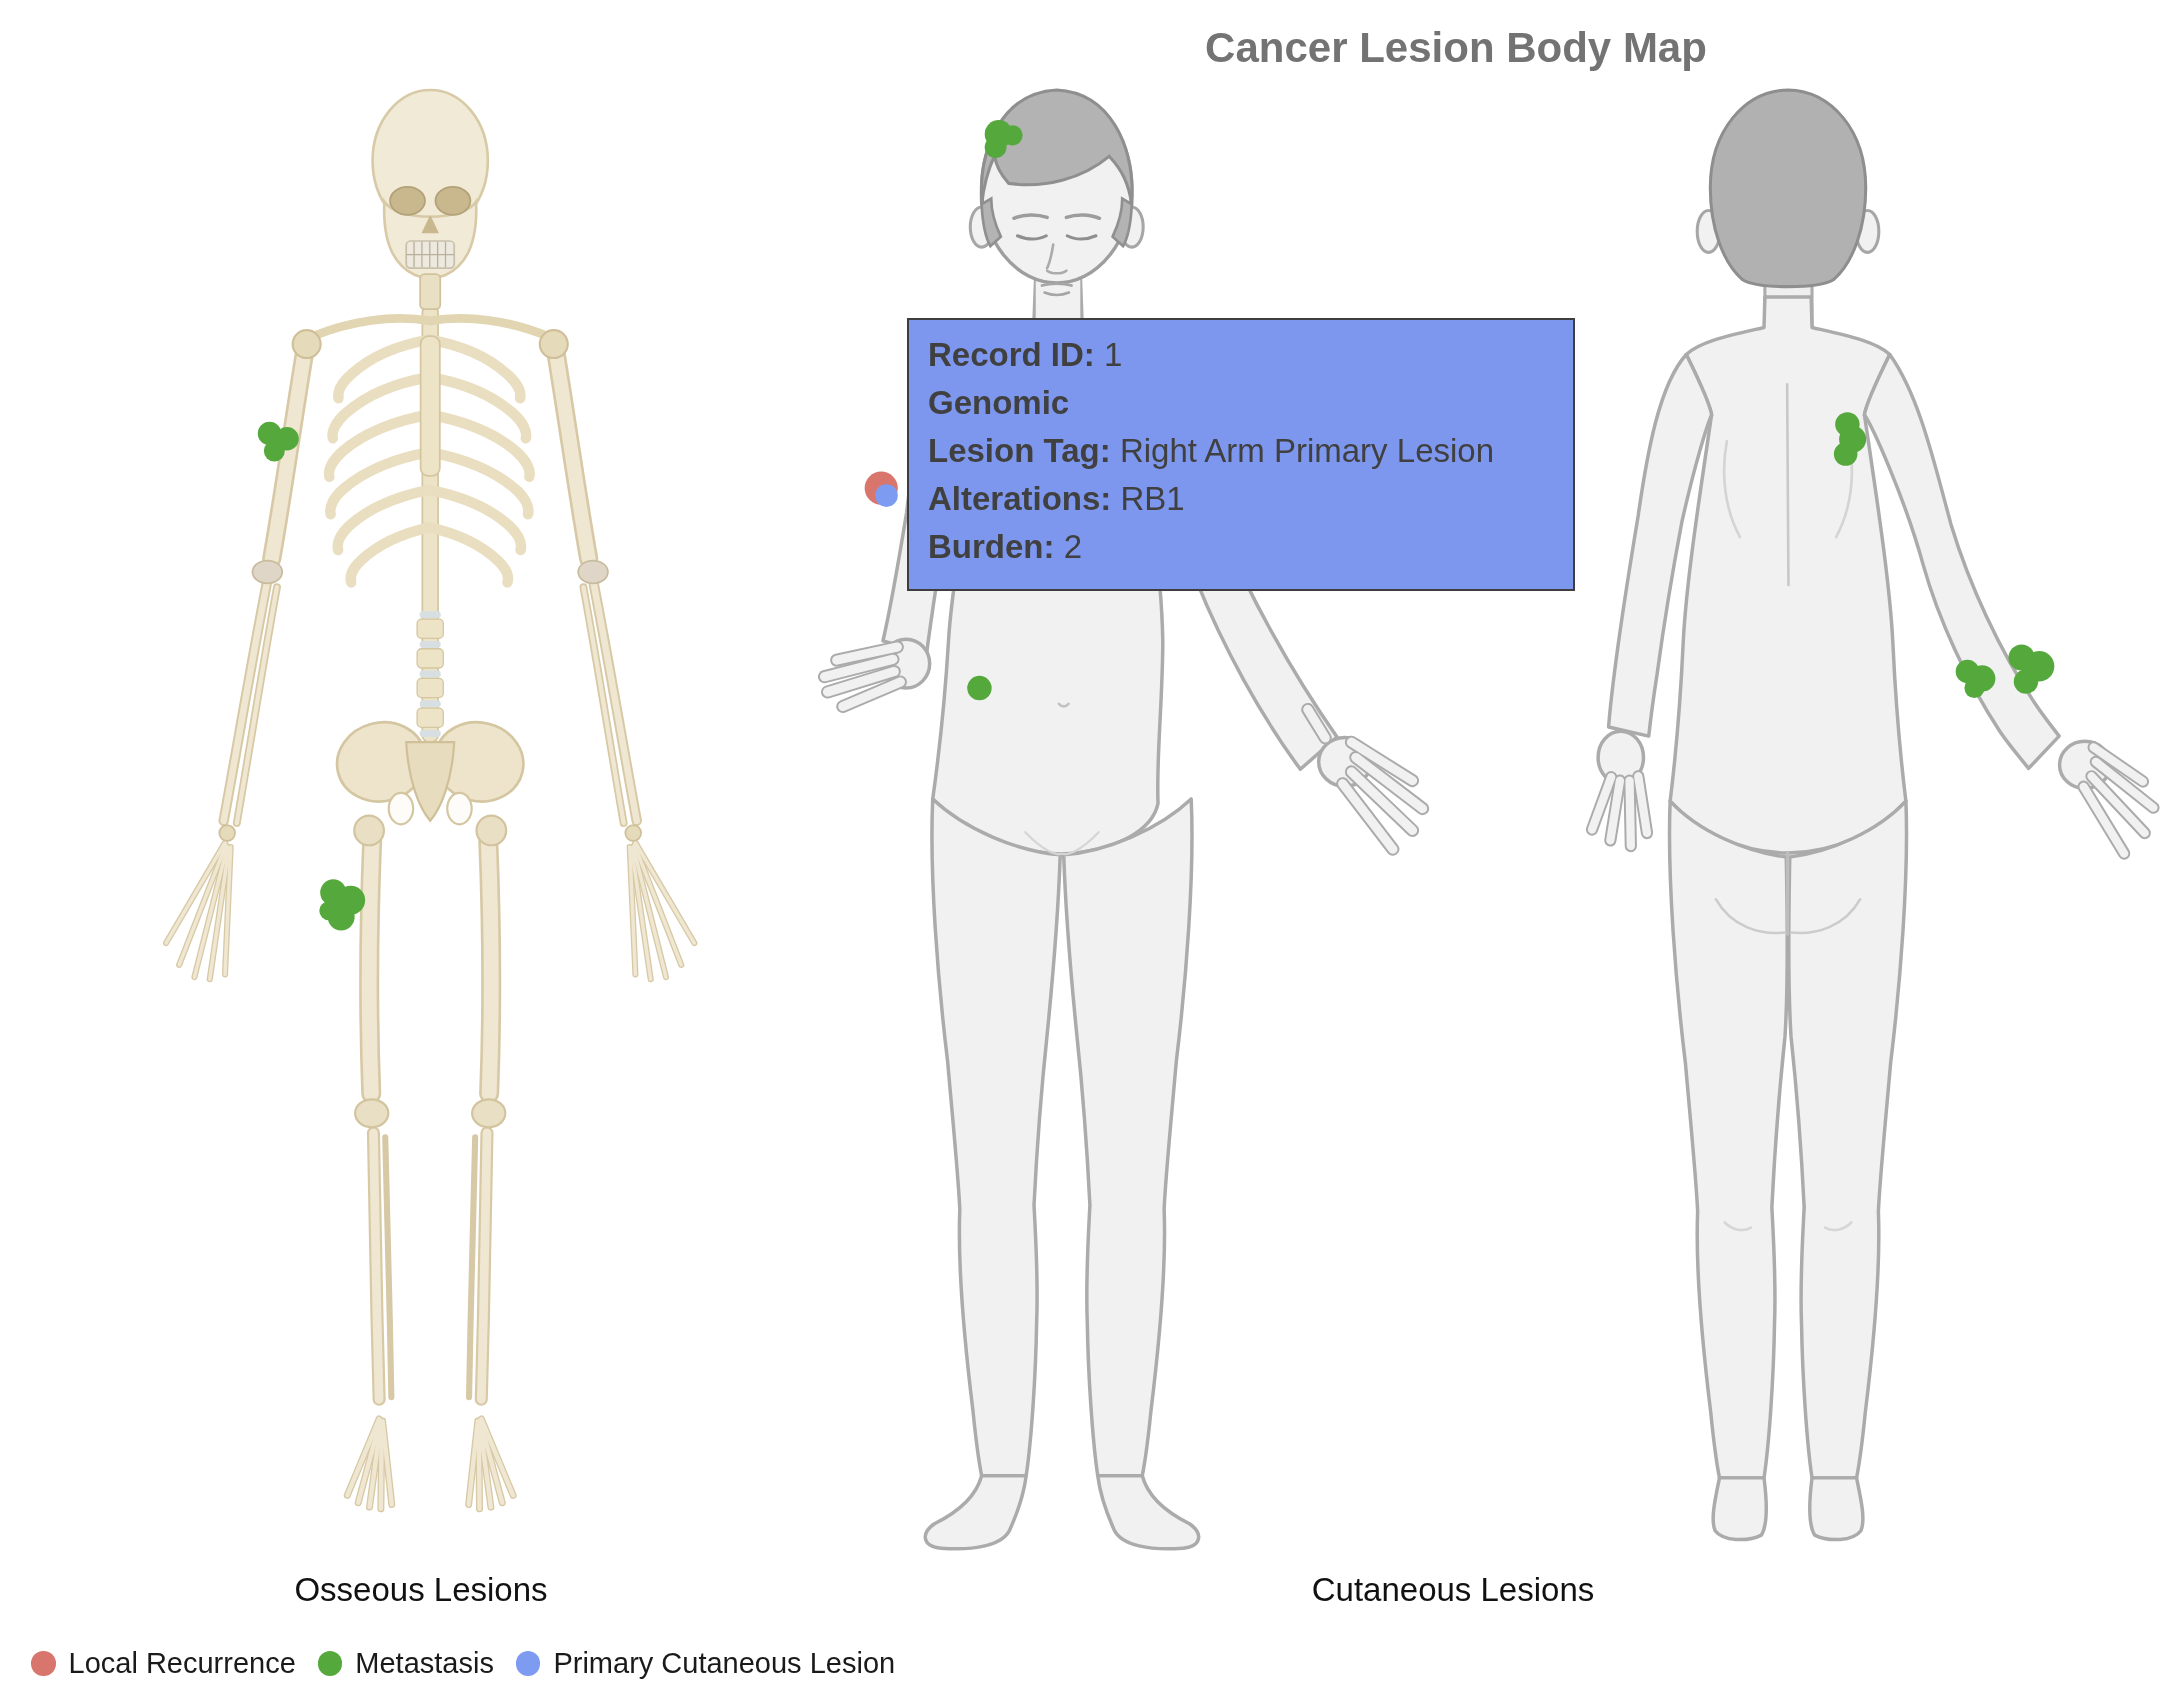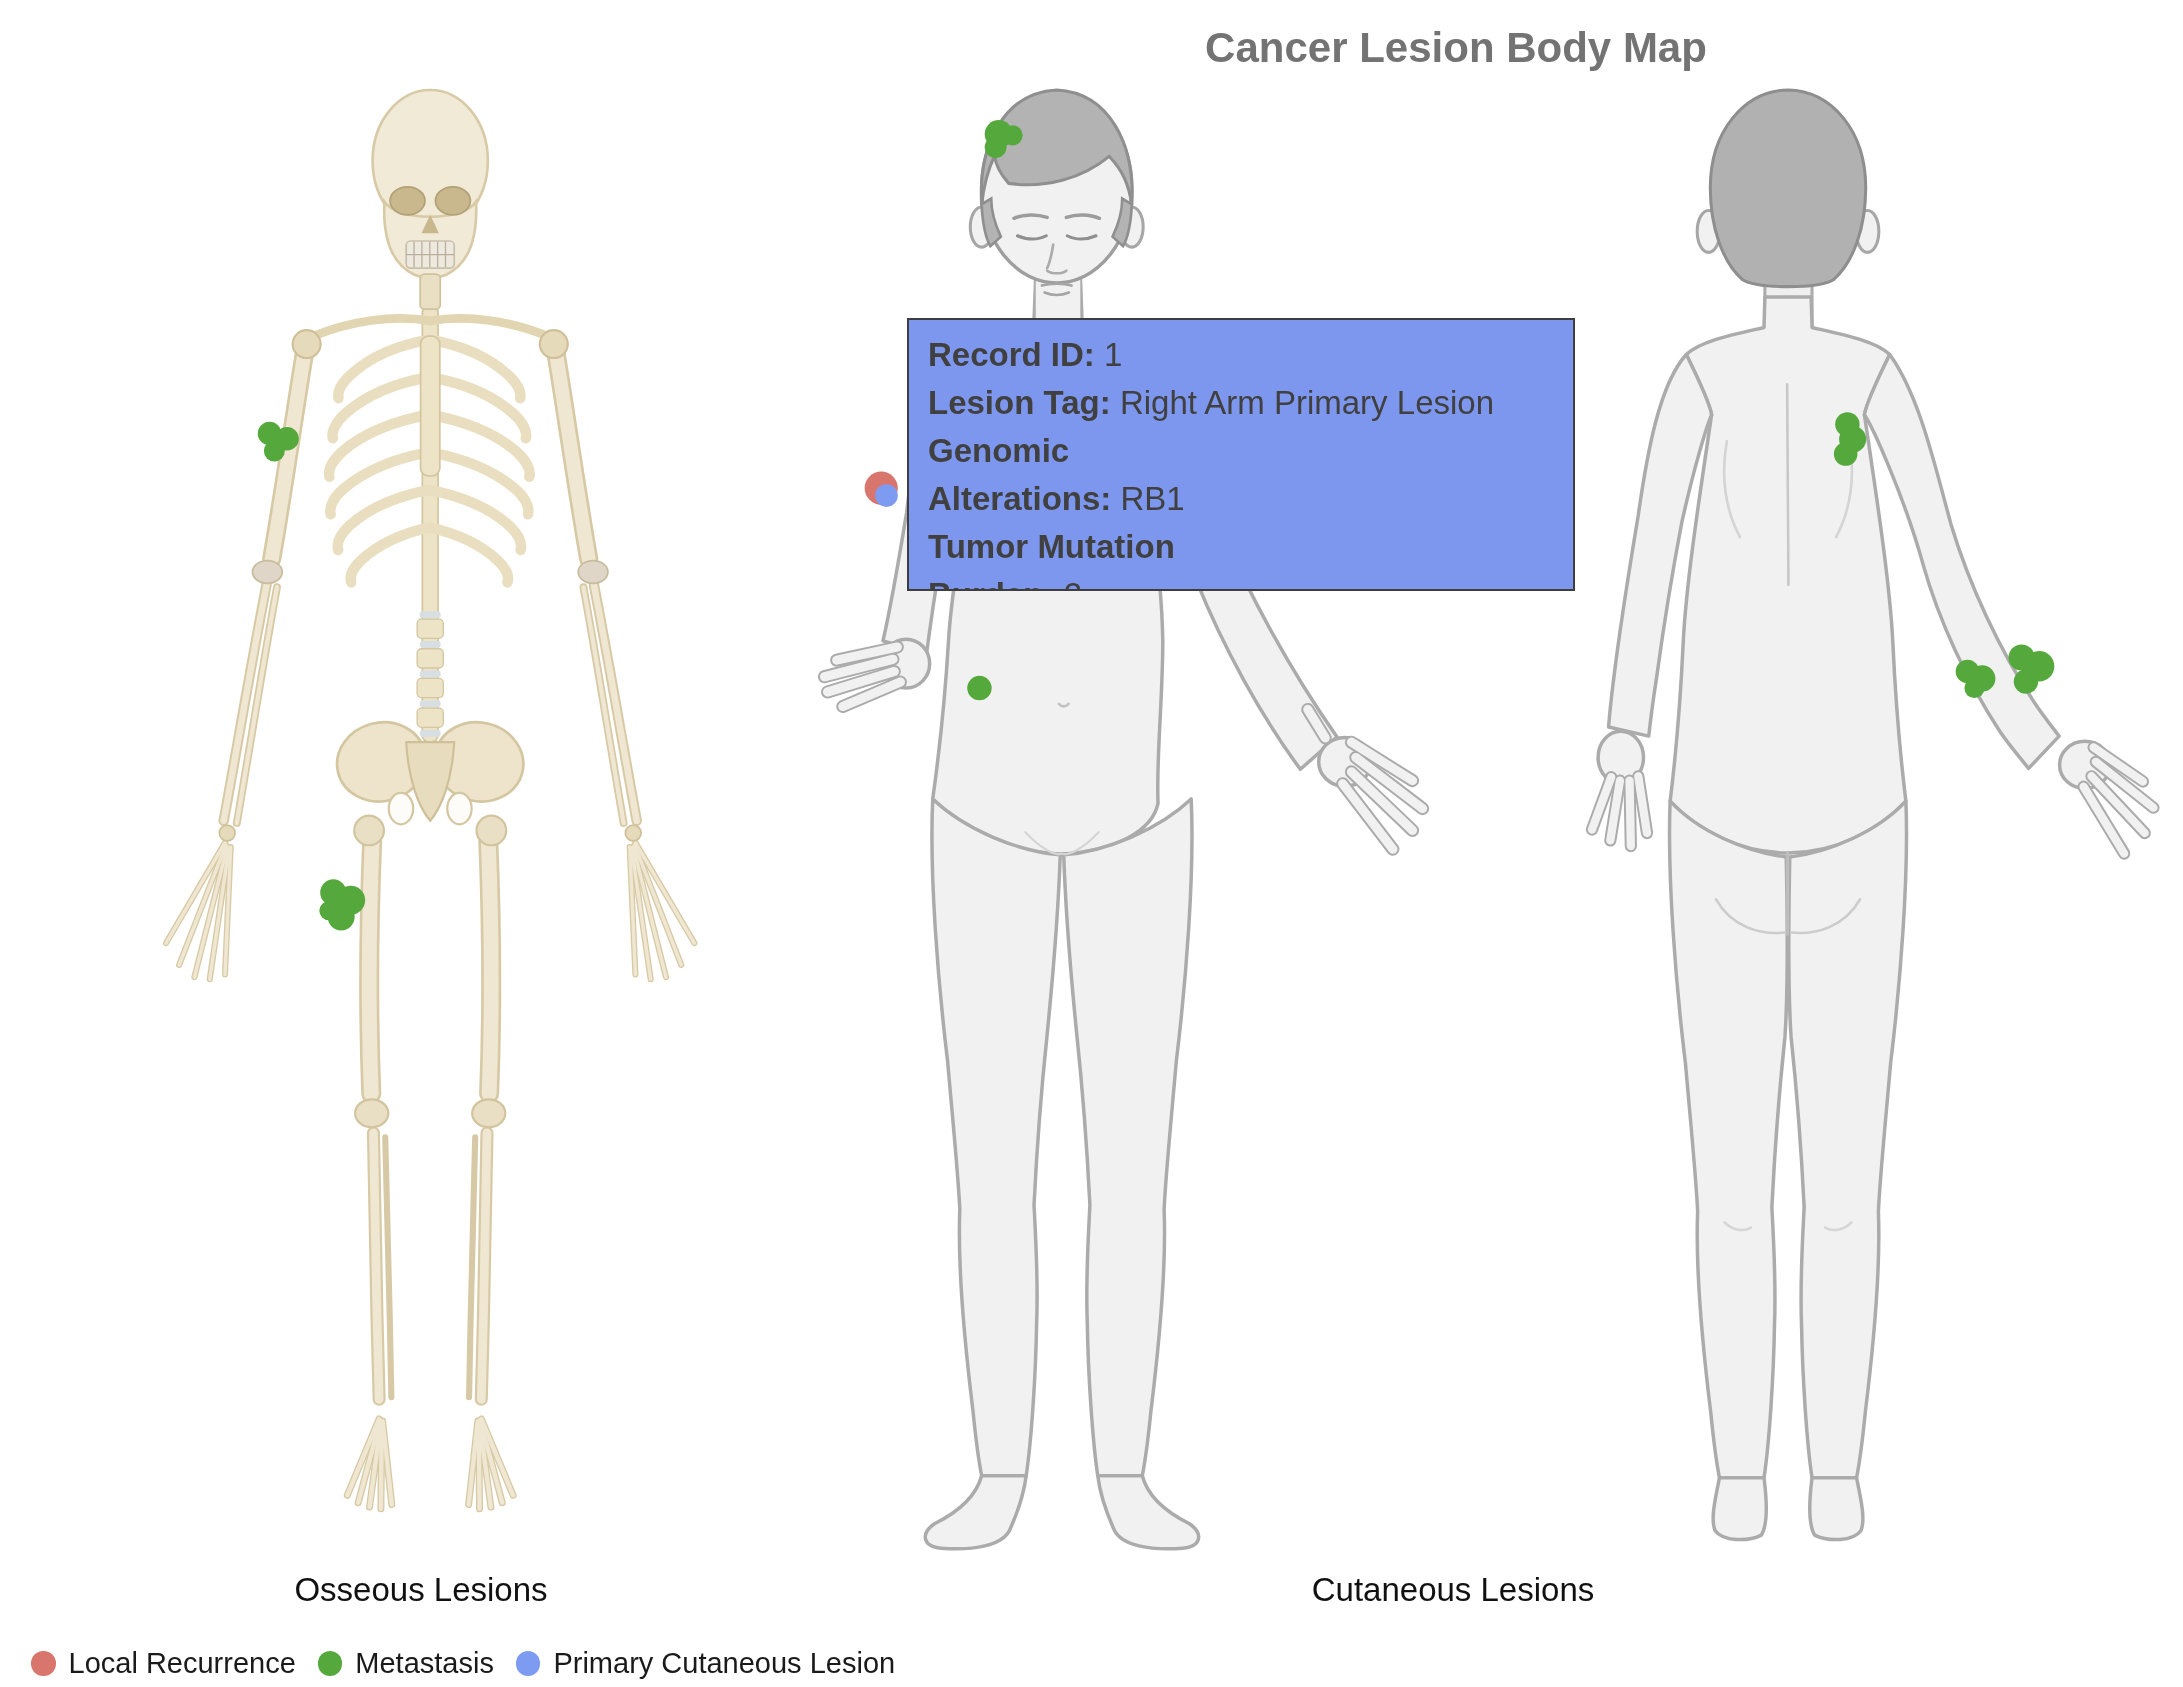--- a/index.html
+++ b/index.html
@@ -554,24 +554,23 @@
           <circle cx="5616" cy="1386" r="43" fill="#55A93C"></circle>
           <circle cx="5586" cy="1428" r="35" fill="#55A93C"></circle>
         </g>
       </g>
   </svg>
 
   <div class="tooltip" style="background: rgb(126, 151, 238); border-color: rgb(62, 62, 62); color: rgb(64, 64, 64);">
     <div class="tt-arrow-border" style="border-right-color: rgb(62, 62, 62);"></div>
     <div class="tt-arrow" style="border-right-color: rgb(126, 151, 238);"></div>
     <div class="tt-line"><b>Record ID:</b><span> 1</span></div>
+    <div class="tt-line"><b>Genomic</b><span></span></div>
     <div class="tt-line"><b>Lesion Tag:</b><span> Right Arm Primary Lesion</span></div>
-    <div class="tt-line"><b>Genomic</b><span></span></div>
     <div class="tt-line"><b>Alterations:</b><span> RB1</span></div>
-    <div class="tt-line"><b>Tumor Mutation</b><span></span></div>
     <div class="tt-line"><b>Burden:</b><span> 2</span></div>
   </div>
 
   <div class="panel-label p0">Osseous Lesions</div>
   <div class="panel-label p1">Cutaneous Lesions</div>
 
   <div class="legend">
     <div class="legend-item">
       <span class="legend-dot" style="background: rgb(216, 117, 108);"></span>
       <span class="legend-label">Local Recurrence</span>

